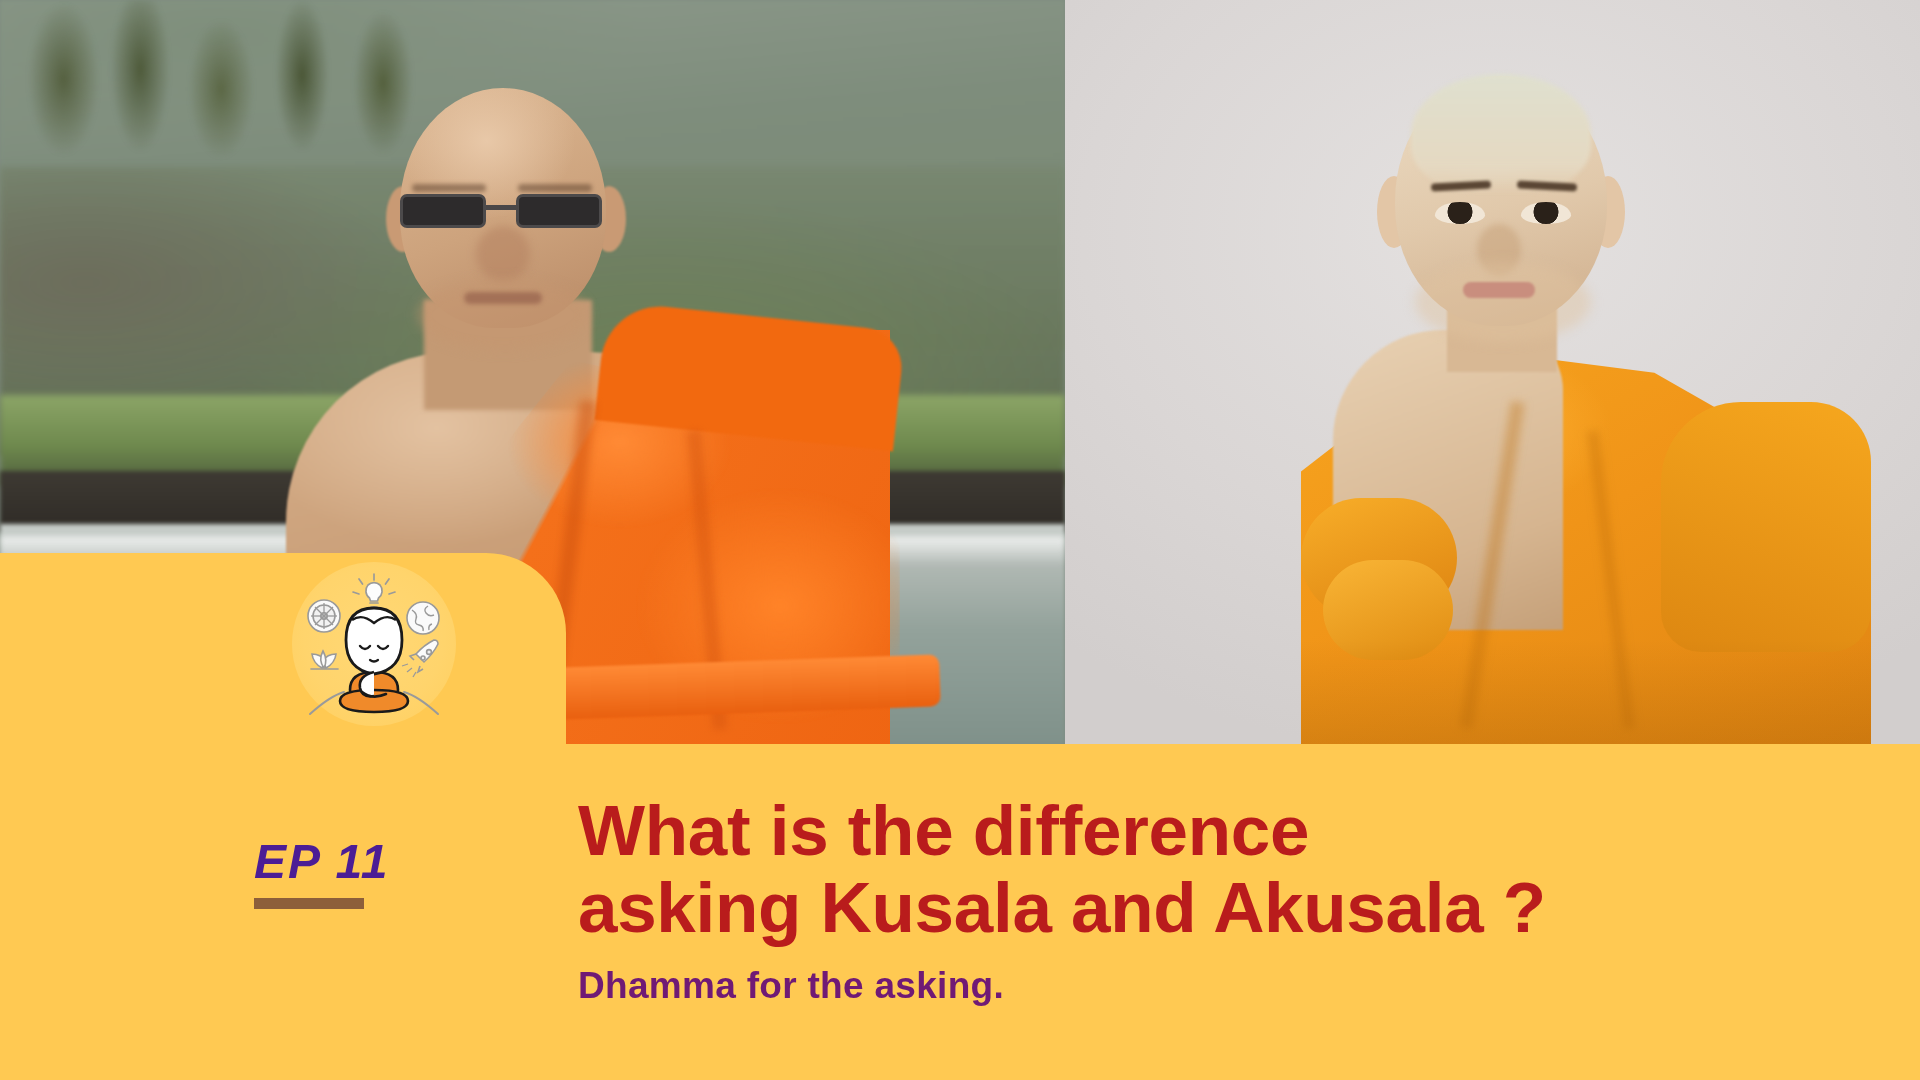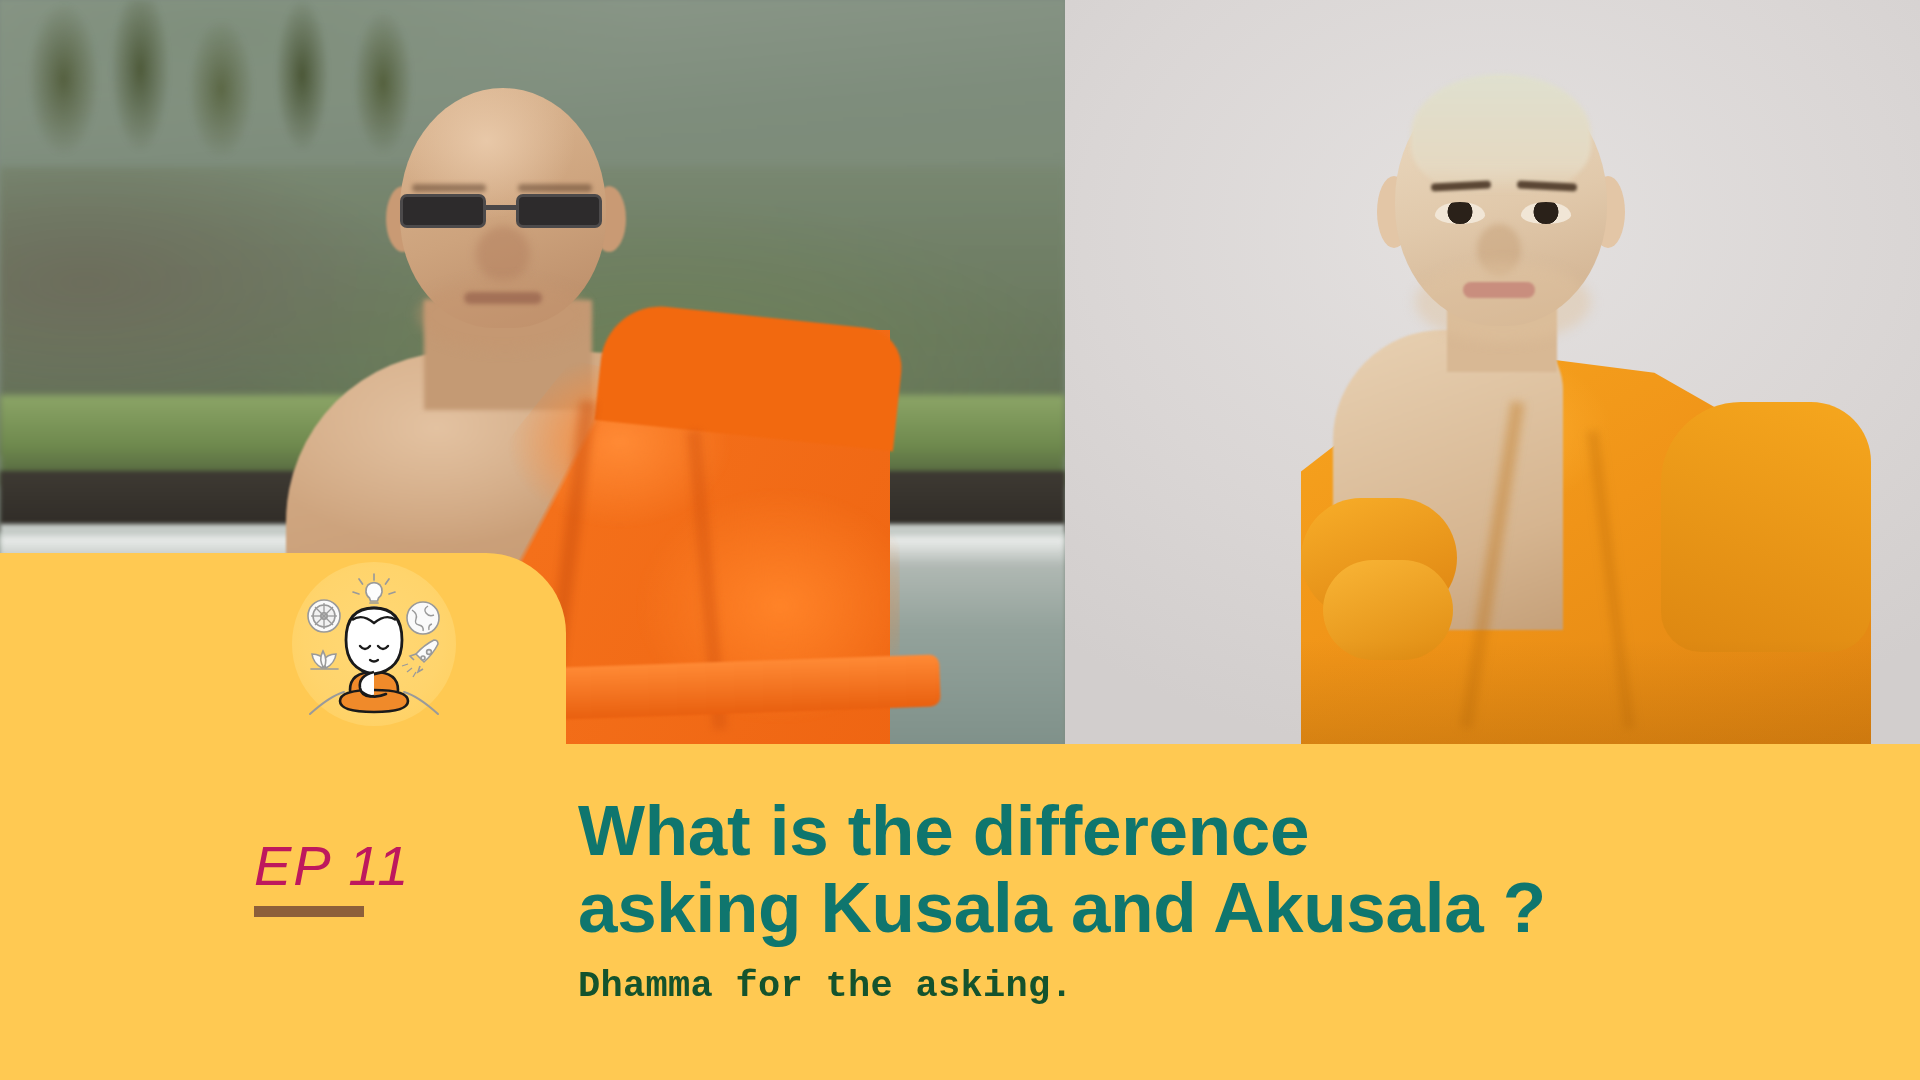--- a/index.html
+++ b/index.html
@@ -288,57 +288,57 @@
     width:1920px; height:336px;
     background:#ffc952;
   }
 
   .ep-block {
     position:absolute;
     left:254px; top:838px;
     width:260px;
   }
   .ep-label {
-    font-size:56px;
-    font-weight:400;
+    font-size:48px;
+    font-weight:700;
     font-style:italic;
-    color:#be185d;
+    color:#4c1d95;
     letter-spacing:2px;
     line-height:1;
     white-space:nowrap;
     font-family:"Liberation Sans", sans-serif;
   }
   .ep-underline {
     margin-top:12px;
     width:110px; height:11px;
     background:#8d5f3a;
   }
 
   .title-block {
     position:absolute;
     left:578px; top:792px;
     width:1320px;
   }
   .title-line {
     font-size:71px;
     font-weight:700;
-    color:#0f766e;
+    color:#b91c1c;
     line-height:1.09;
     letter-spacing:-.3px;
     white-space:nowrap;
     font-family:"Liberation Sans", sans-serif;
   }
   .subtitle {
     margin-top:18px;
     font-size:37px;
     font-weight:700;
-    color:#14532d;
+    color:#701a75;
     letter-spacing:.3px;
     white-space:nowrap;
-    font-family:Liberation Mono, monospace;
+    font-family:Liberation Sans, sans-serif;
   }
 </style>
 </head>
 <body>
 
 <div id="stage">
 
   <div class="photo-band">
 
     <div class="photo photo-left">

